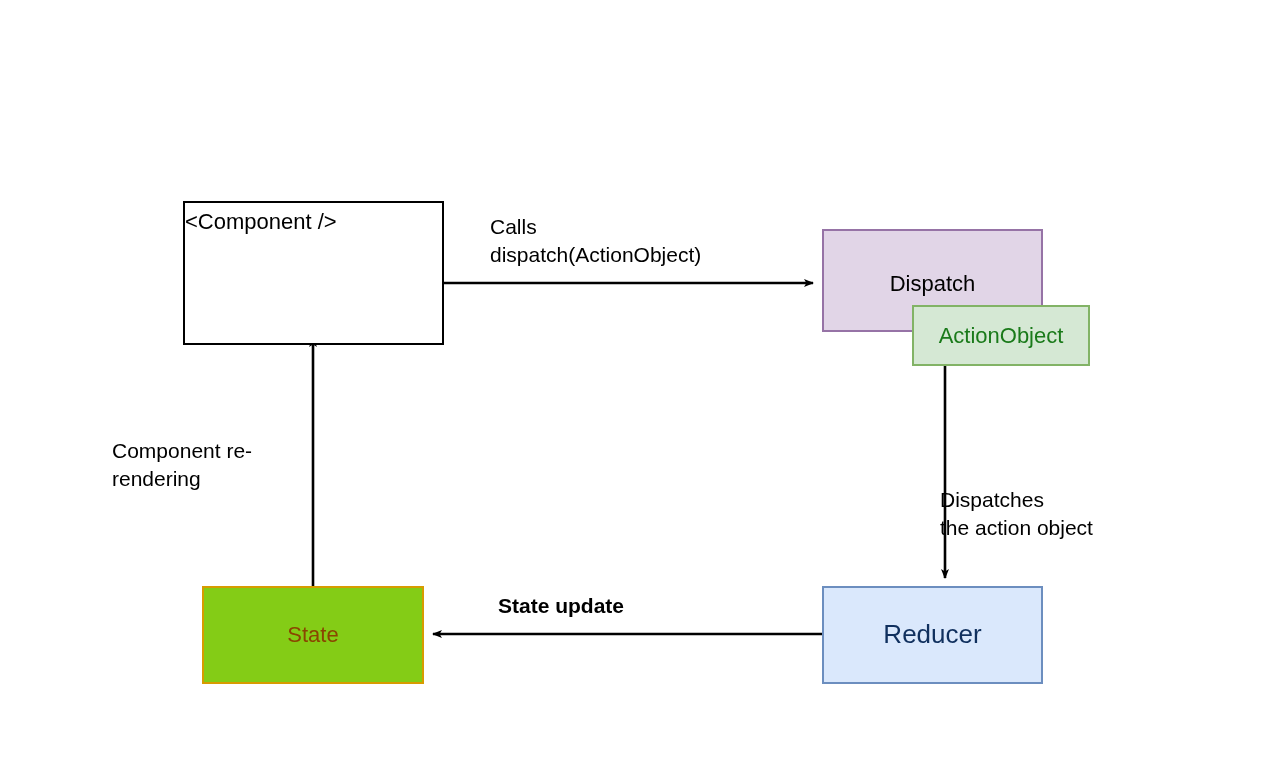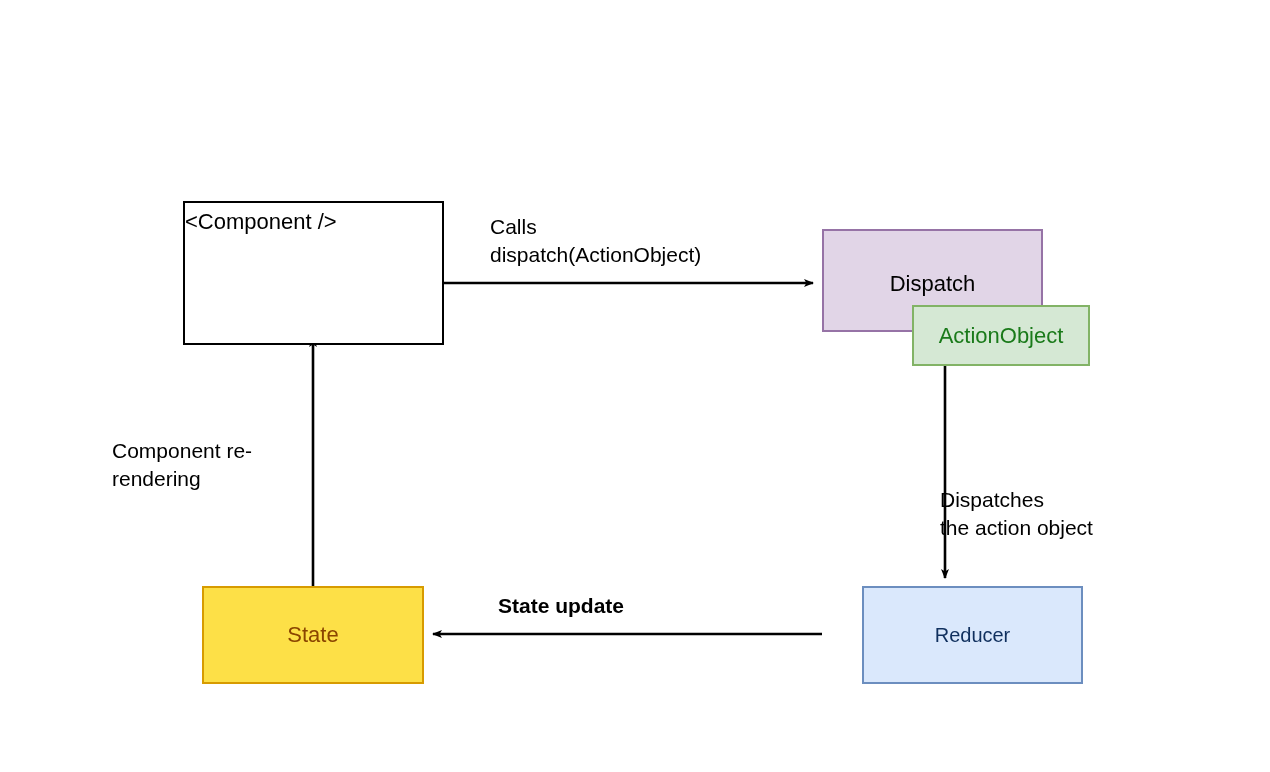--- a/index.html
+++ b/index.html
@@ -102,34 +102,34 @@
     color: #1a7a1a;
     font-size: 22px;
   }
 
   .state-box {
     left: 202px;
     top: 586px;
     width: 222px;
     height: 98px;
     border: 2px solid #d79b00;
-    background: #fde047;
+    background: #84cc16;
     color: #8a4500;
     font-size: 22px;
   }
 
   .reducer-box {
-    left: 862px;
+    left: 822px;
     top: 586px;
     width: 221px;
     height: 98px;
     border: 2px solid #6c8ebf;
     background: #dae8fc;
     color: #10305e;
-    font-size: 20px;
+    font-size: 26px;
   }
 
   .edge-label {
     position: absolute;
     font-size: 21px;
     line-height: 1.35;
     color: #000000;
     white-space: pre-line;
   }
   .label-calls {

